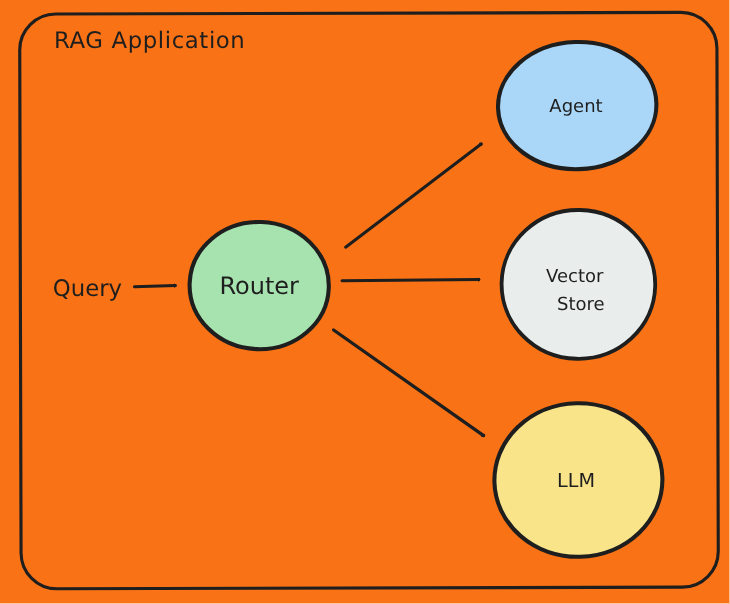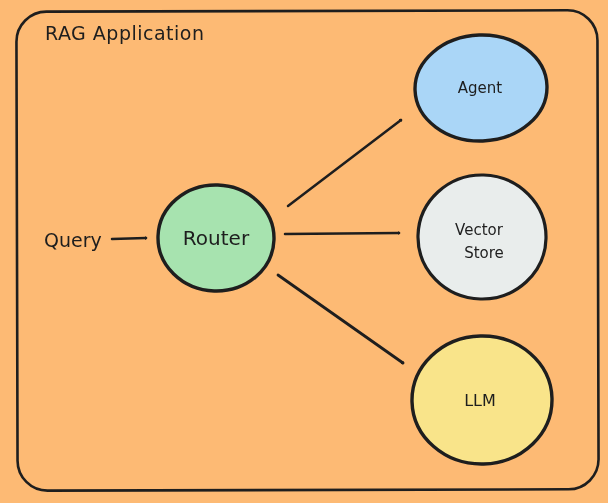--- a/index.html
+++ b/index.html
@@ -4,21 +4,21 @@
 <style>
   html, body {
     margin: 0;
     padding: 0;
     background: #ffffff;
   }
   .canvas {
     position: relative;
     width: 608px;
     height: 503px;
-    background: #fdba74;
+    background: #f97316;
     font-family: "DejaVu Sans", sans-serif;
     overflow: hidden;
   }
   svg { display: block; }
   text {
     font-family: "DejaVu Sans", sans-serif;
     fill: #1e1e1e;
   }
   .title-text   { font-size: 19px; letter-spacing: 0.5px; }
   .query-text   { font-size: 19px; }

